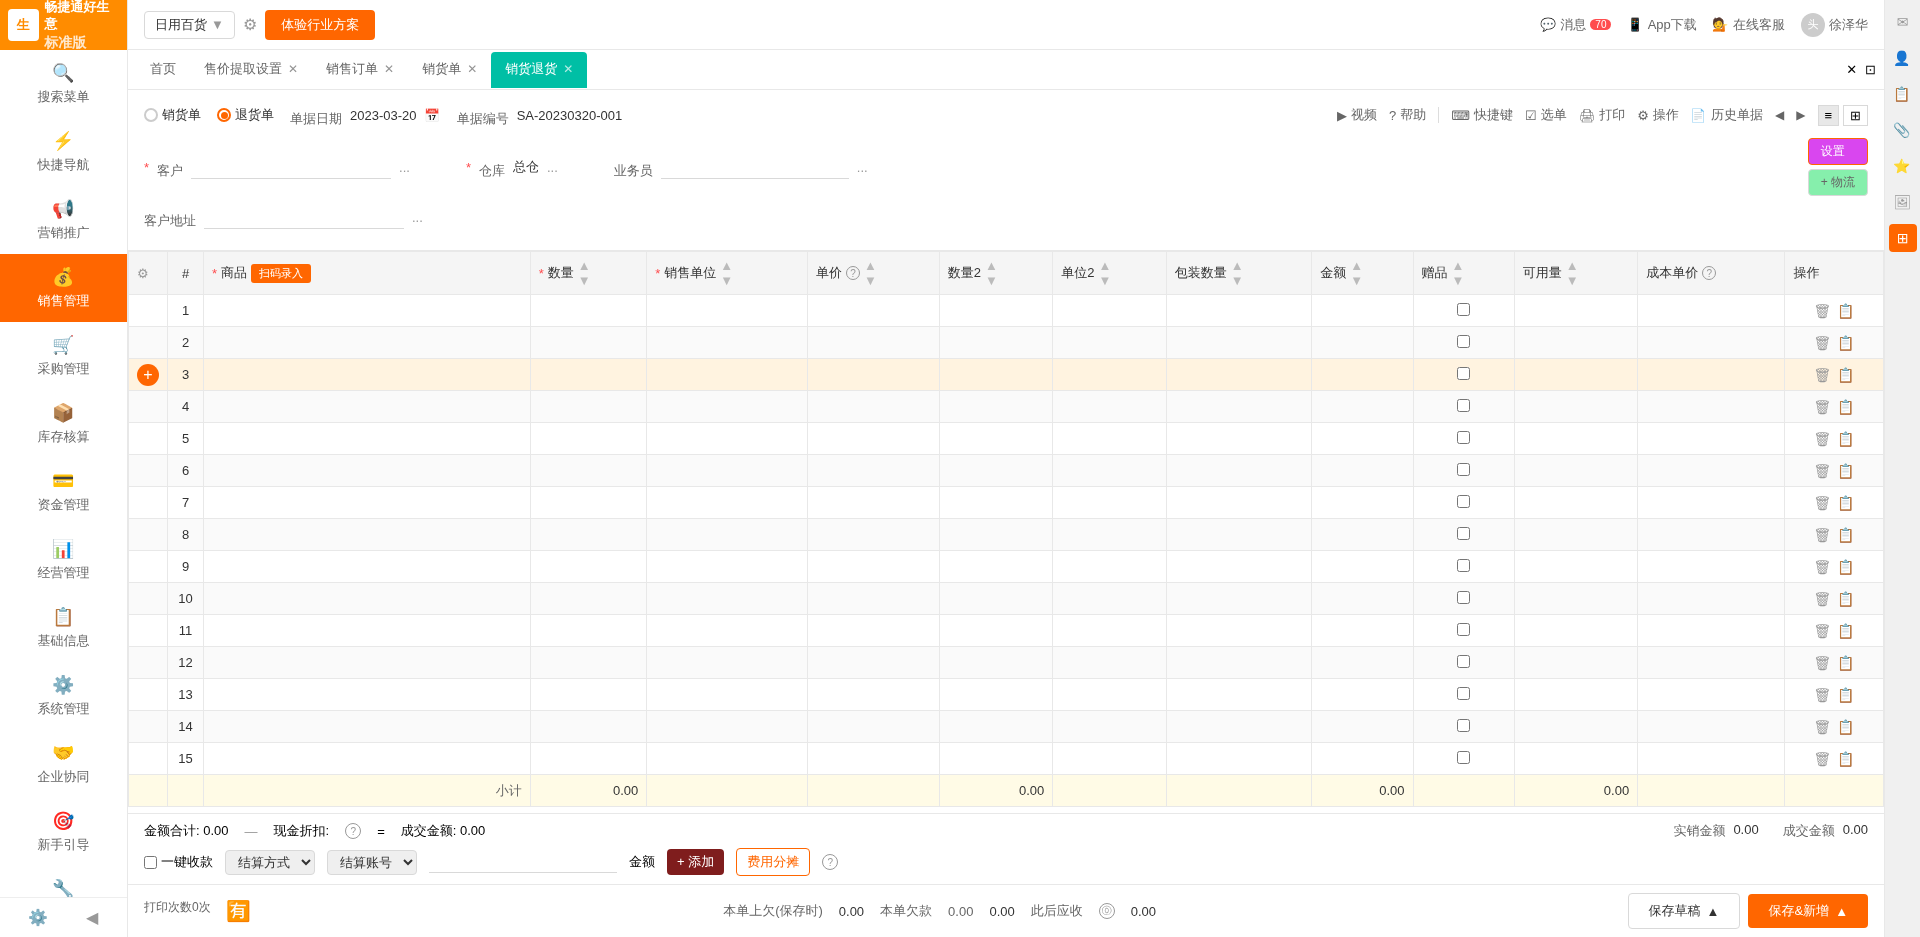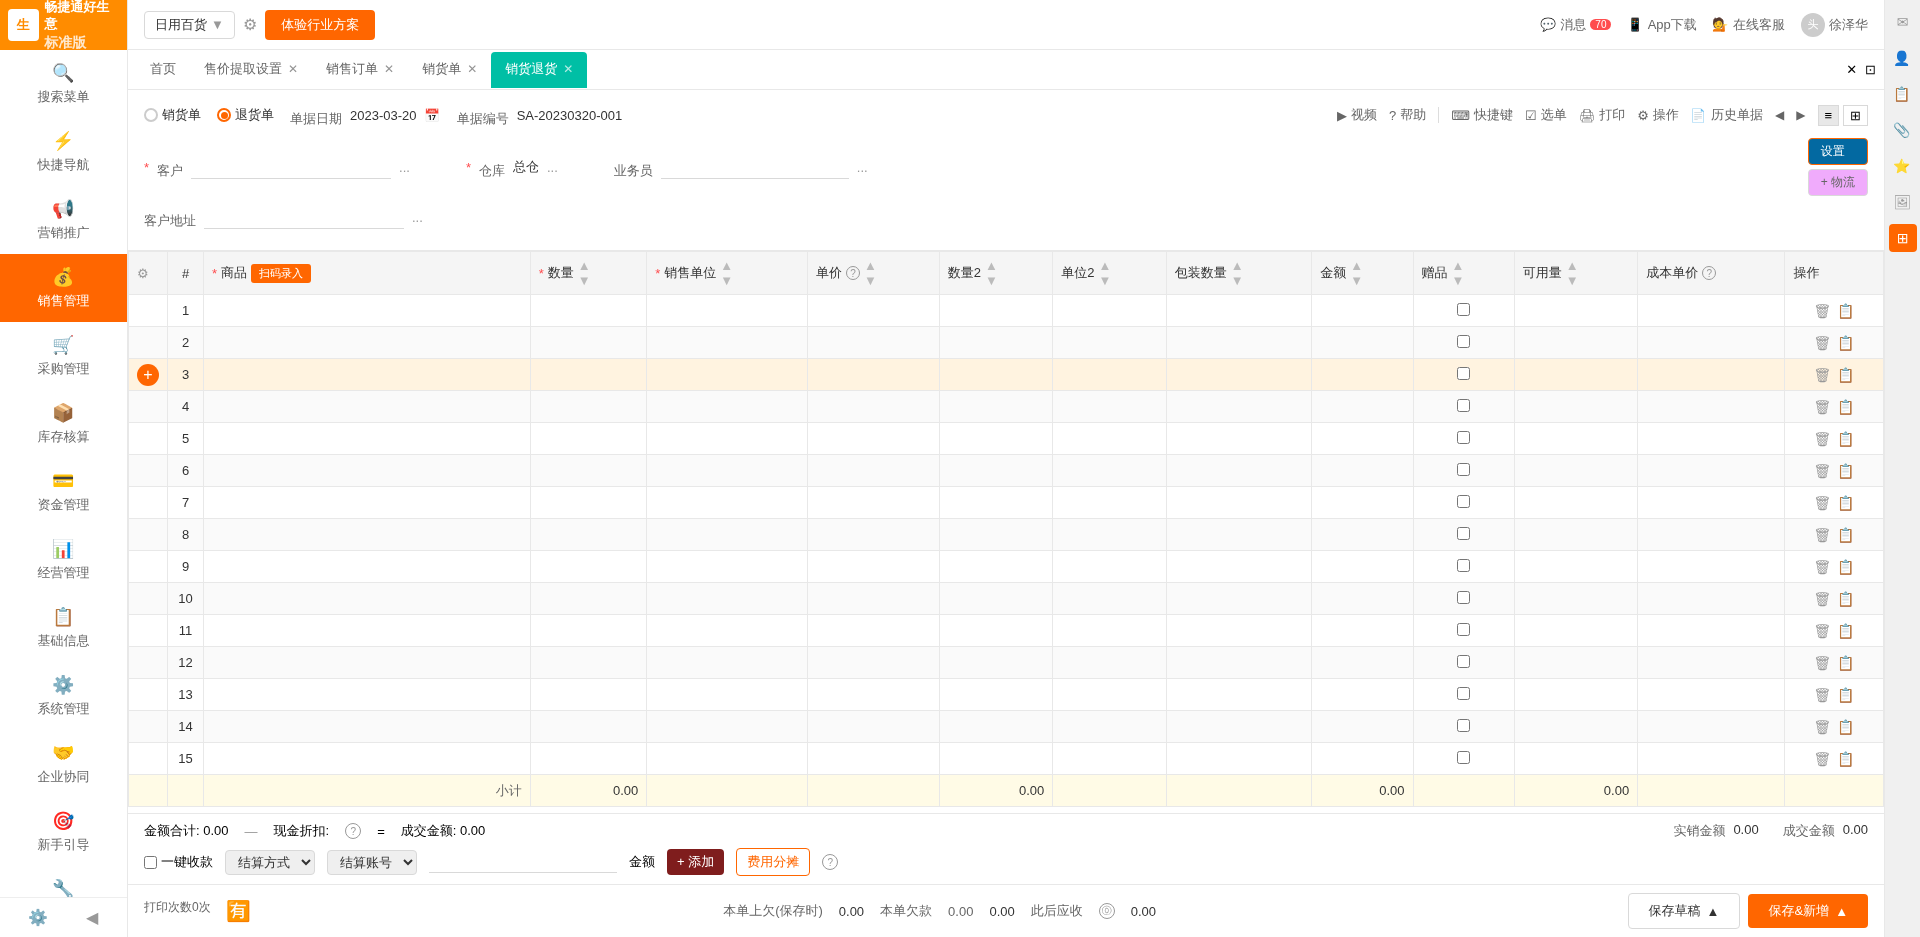--- a/index.html
+++ b/index.html
@@ -56,22 +56,22 @@
     .view-toggle { display: flex; gap: 4px; }
     .view-btn { padding: 2px 6px; border: 1px solid #d9d9d9; cursor: pointer; background: #fff; }
     .view-btn.active { background: #e8e8e8; }
 
     .form-row { display: flex; gap: 16px; margin-bottom: 8px; align-items: center; flex-wrap: wrap; }
     .form-group { display: flex; align-items: center; gap: 8px; }
     .form-input { border: none; border-bottom: 1px solid #d9d9d9; padding: 4px 6px; min-width: 160px; outline: none; color: #333; }
     .form-input-dots { color: #999; cursor: pointer; }
     .required-star { color: #ff4d4f; }
     .form-side-btns { margin-left: auto; display: flex; flex-direction: column; gap: 4px; }
-    .side-btn { padding: 4px 12px; border: 1px solid #d9d9d9; border-radius: 4px; cursor: pointer; background: #f0abfc; color: #666; font-size: 12px; white-space: nowrap; }
-    .side-btn.orange { background: #0369a1; color: #fff; border-color: #ff6600; font-family: Liberation Serif, serif; }
+    .side-btn { padding: 4px 12px; border: 1px solid #d9d9d9; border-radius: 4px; cursor: pointer; background: #86efac; color: #666; font-size: 12px; white-space: nowrap; }
+    .side-btn.orange { background: #d946ef; color: #fff; border-color: #ff6600; font-family: Liberation Serif, serif; }
 
     
     .table-area { flex: 1; overflow: auto; background: #fff; }
     .data-table { width: 100%; border-collapse: collapse; min-width: 1200px; }
     .data-table th { background: #f5f5f5; border: 1px solid #e8e8e8; padding: 6px 8px; text-align: left; color: #333; font-weight: normal; white-space: nowrap; position: sticky; top: 0; z-index: 1; }
     .data-table td { border: 1px solid #e8e8e8; padding: 4px 8px; color: #333; height: 32px; }
     .data-table tr:nth-child(even) td { background: #fafafa; }
     .data-table tr.highlighted td { background: #fff3e0; }
     .data-table tr.total-row td { background: #fffbe6; font-weight: normal; color: #333; }
     .th-sort { display: flex; align-items: center; gap: 4px; }

